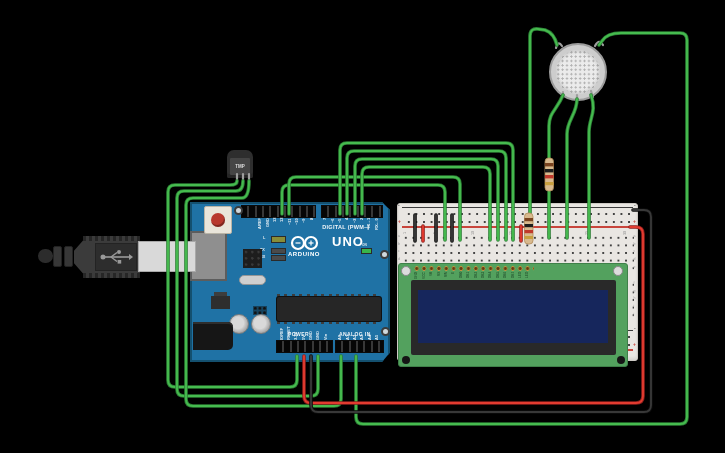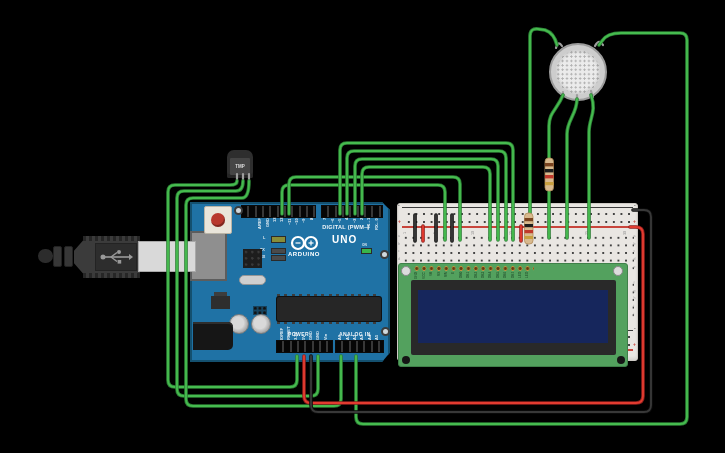--- a/index.html
+++ b/index.html
@@ -30,21 +30,21 @@
   .lbl-an{left:336.3px;top:322px;width:45px;height:18px;}
   .pwm-label{left:306px;top:224px;width:80px;height:8px;font-size:5.5px;font-weight:bold;color:#eef4f8;
       letter-spacing:.3px;text-align:center;}
   .grp-label{font-size:5px;font-weight:bold;color:#eef4f8;letter-spacing:.4px;}
   .tiny-lbl{font-size:3.8px;color:#dfe9ef;font-weight:bold;}
   .led{background:#4a4a4a;border:0.5px solid #2a2a2a;}
   .icsp{left:243px;top:249px;width:19px;height:19px;background:#1d1d1d;
       background-image:radial-gradient(circle at 3px 3px,#3a3a3a 1px,transparent 1.4px);background-size:6.3px 6.3px;}
   .dotblock{left:253px;top:306px;width:14px;height:9px;background:#16435e;
       background-image:radial-gradient(circle at 2.3px 2.3px,#111 1.2px,transparent 1.5px);background-size:4.6px 4.5px;}
-  .uno-text{left:332px;top:234px;width:44px;height:16px;color:#fff;font-size:10px;font-weight:bold;letter-spacing:1px;}
+  .uno-text{left:332px;top:234px;width:44px;height:16px;color:#fff;font-size:13px;font-weight:bold;letter-spacing:1px;}
   .brand-text{left:281px;top:251px;width:46px;height:9px;color:#fff;font-size:6px;font-weight:bold;
       text-align:center;letter-spacing:.6px;}
   .crystal{left:239px;top:275px;width:27px;height:10px;background:#cfcfcf;border-radius:5px;border:1px solid #969696;box-sizing:border-box;}
   .regulator{left:211px;top:296px;width:19px;height:13px;background:#2e2e2e;}
   .reg-tab{left:214px;top:292px;width:13px;height:4px;background:#3d3d3d;}
   .atmega{left:277px;top:297px;width:104px;height:24px;background:#262626;border-radius:2px;box-shadow:0 0 0 1px #101010;}
   .chip-teeth{height:4px;background-image:repeating-linear-gradient(90deg,#3c3c3c 0 3px,transparent 3px 7.4px);}
   .cap{width:20px;height:20px;border-radius:50%;background:radial-gradient(circle at 8px 8px,#d9d9d9 40%,#a8a8a8 70%,#8a8a8a 100%);border:1px solid #7d7d7d;box-sizing:border-box;}
   .barrel{left:193px;top:322px;width:40px;height:28px;background:#161616;border-radius:0 5px 5px 0;box-shadow:inset 0 2px 0 #2e2e2e;}
   .mount-hole{width:9px;height:9px;border-radius:50%;background:#cfd8dd;border:2px solid #3c3c3c;box-sizing:border-box;}

